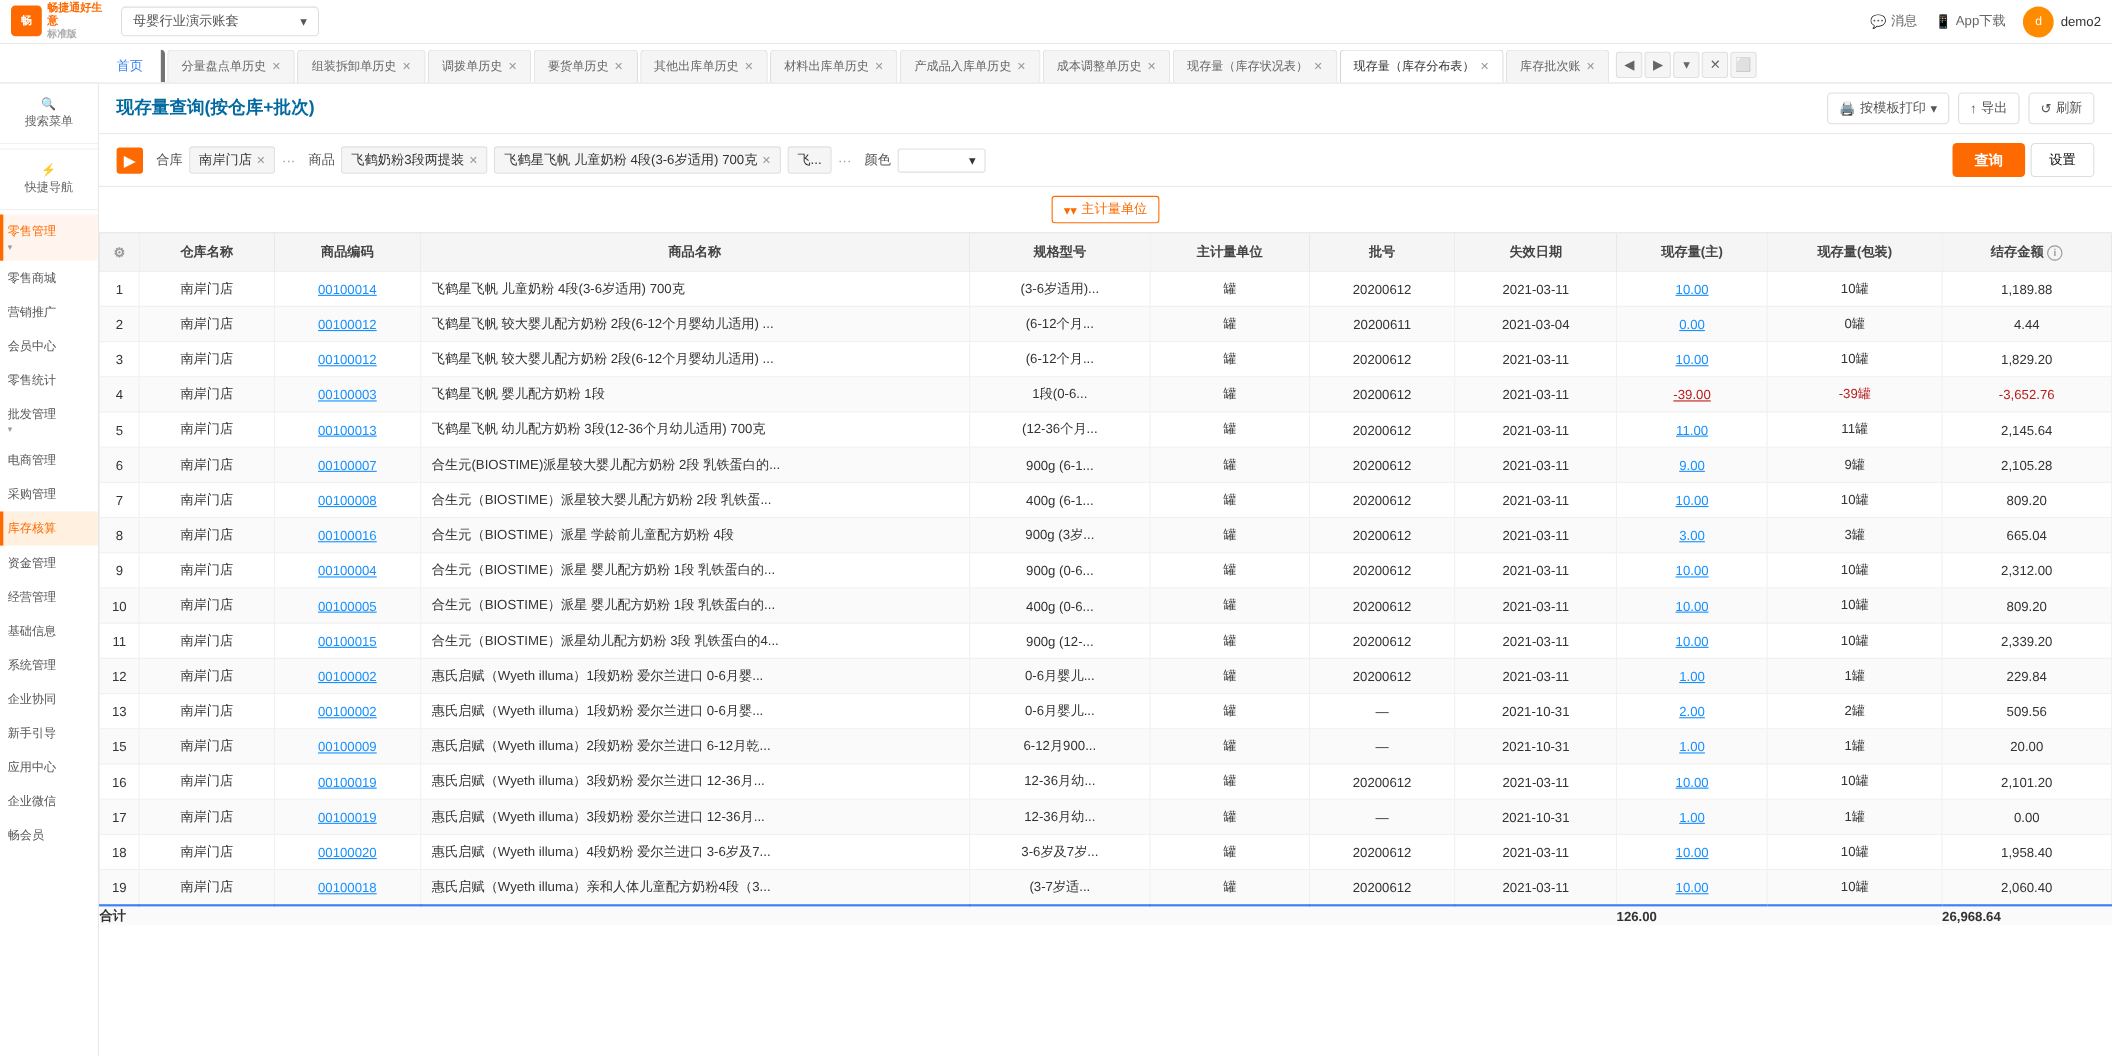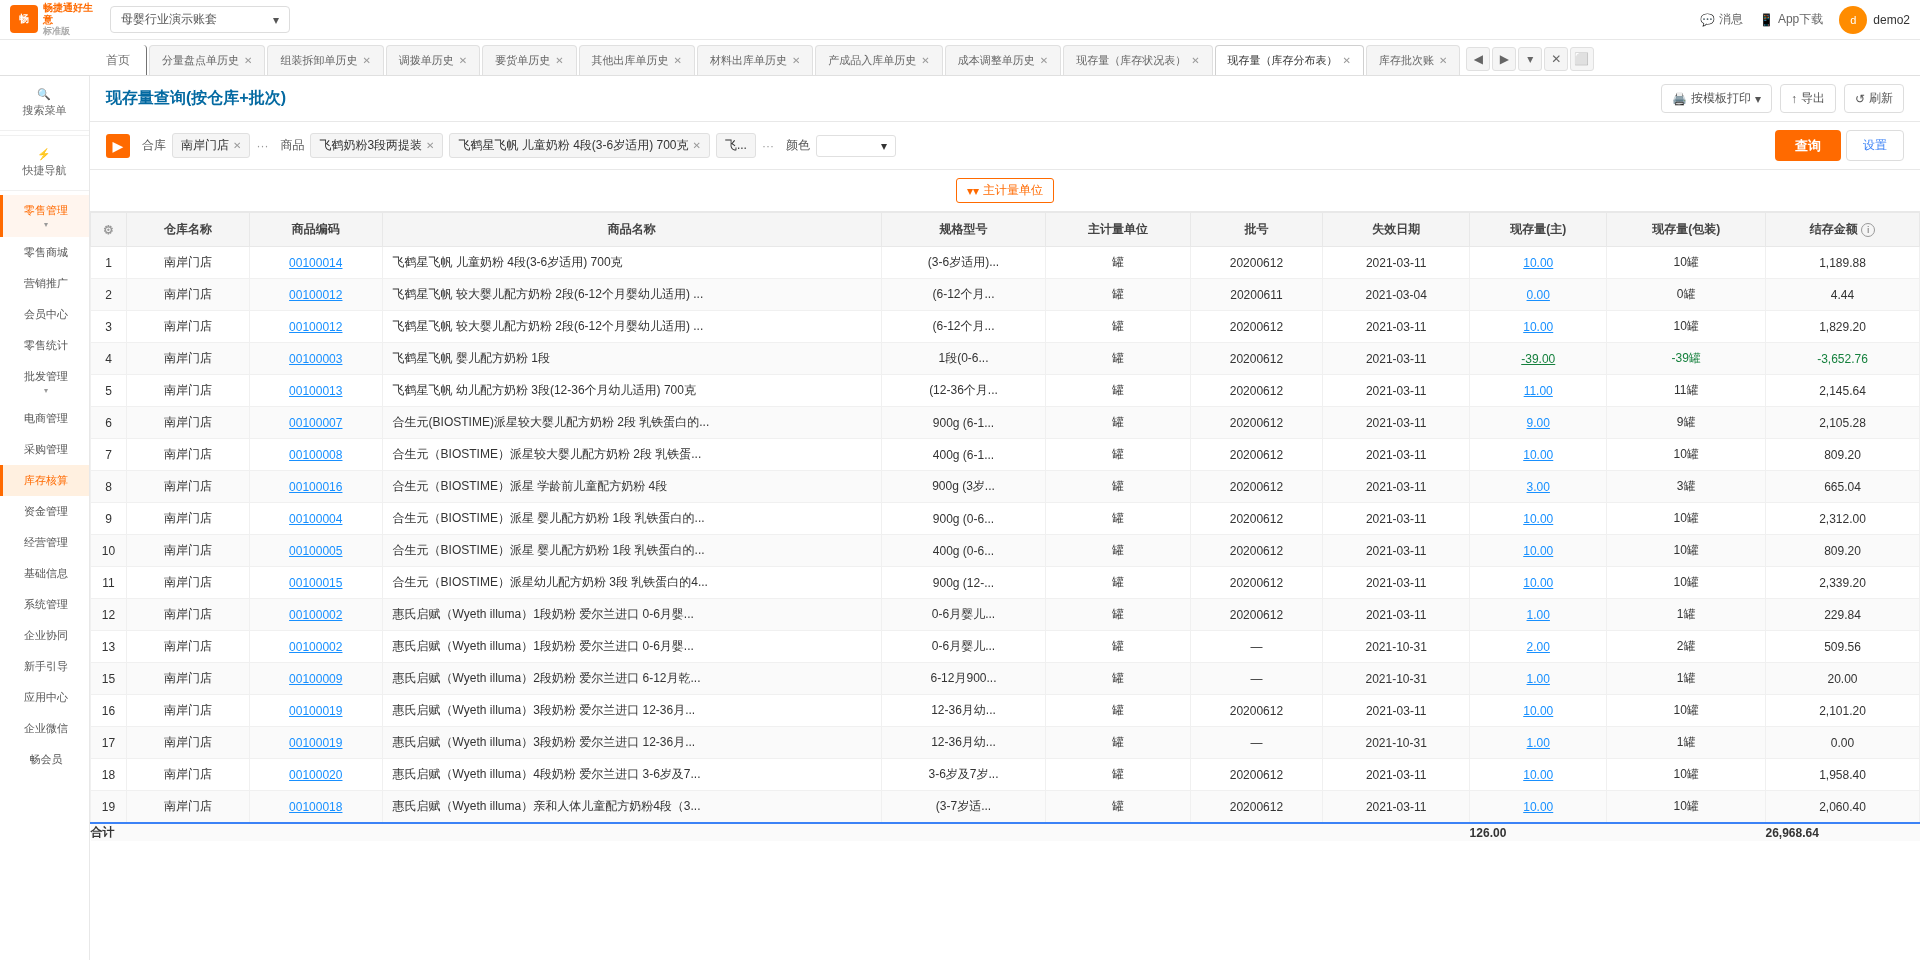--- a/index.html
+++ b/index.html
@@ -14,33 +14,33 @@
     .brand-icon { width: 28px; height: 28px; background: #ff6a00; border-radius: 4px; display: flex; align-items: center; justify-content: center; color: #fff; font-size: 10px; flex-shrink: 0; }
     .industry-selector { display: flex; align-items: center; gap: 4px; padding: 4px 10px; border: 1px solid #ddd; border-radius: 4px; cursor: pointer; font-size: 12px; color: #555; min-width: 180px; }
     .top-actions { margin-left: auto; display: flex; align-items: center; gap: 16px; }
     .top-action-btn { display: flex; align-items: center; gap: 4px; color: #666; cursor: pointer; font-size: 12px; }
     .user-avatar { width: 28px; height: 28px; border-radius: 50%; background: #ff8c00; display: flex; align-items: center; justify-content: center; color: #fff; font-size: 11px; }
 
     
     .tab-bar { height: 36px; background: #fff; border-bottom: 1px solid #e0e0e0; display: flex; align-items: flex-end; flex-shrink: 0; overflow: hidden; padding-left: 90px; }
     .tab-item { display: flex; align-items: center; gap: 5px; padding: 0 12px; height: 30px; border: 1px solid #e0e0e0; border-bottom: none; border-radius: 4px 4px 0 0; background: #f5f5f5; cursor: pointer; white-space: nowrap; font-size: 11px; color: #666; margin-right: 2px; }
     .tab-item.active { background: #fff; color: #333; border-color: #d0d0d0; }
-    .tab-home { background: #fff; font-size: 12px; color: #737373; padding: 0 16px; border: none; border-right: 1px solid #737373; height: 30px; }
+    .tab-home { background: #fff; font-size: 12px; color: #3b82f6; padding: 0 16px; border: none; border-right: 4px solid #737373; height: 30px; }
     .tab-close { color: #999; font-size: 10px; cursor: pointer; }
     .tab-nav-btn { width: 24px; height: 24px; display: flex; align-items: center; justify-content: center; cursor: pointer; color: #666; border: 1px solid #e0e0e0; background: #f5f5f5; border-radius: 3px; margin-bottom: 2px; }
 
     
     .main-layout { display: flex; flex: 1; overflow: hidden; }
 
     
     .sidebar { width: 90px; background: #fff; border-right: 1px solid #e8e8e8; display: flex; flex-direction: column; flex-shrink: 0; }
     .sidebar-search { padding: 8px 6px; border-bottom: 1px solid #f0f0f0; }
     .sidebar-search-btn { width: 100%; background: none; border: none; cursor: pointer; display: flex; flex-direction: column; align-items: center; gap: 2px; color: #666; font-size: 11px; padding: 4px 0; }
     .sidebar-divider { height: 1px; background: #f0f0f0; margin: 4px 0; }
-    .sidebar-item { padding: 8px 4px; cursor: pointer; display: flex; flex-direction: column; align-items: center; gap: 2px; color: #555; font-size: 11px; border-left: 3px solid transparent; }
+    .sidebar-item { padding: 8px 4px; cursor: pointer; display: flex; flex-direction: column; gap: 2px; color: #555; font-size: 11px; border-left: 3px solid transparent; }
     .sidebar-item.active { background: #fff5ee; color: #ff6a00; border-left-color: #ff6a00; }
     .sidebar-item-arrow { font-size: 8px; color: #999; }
 
     
     .content-area { flex: 1; display: flex; flex-direction: column; overflow: hidden; }
 
     
     .page-header { background: #fff; padding: 8px 16px; border-bottom: 1px solid #e8e8e8; display: flex; align-items: center; justify-content: space-between; flex-shrink: 0; }
     .page-title { font-size: 16px; font-weight: bold; color: #0369a1; }
     .header-actions { display: flex; align-items: center; gap: 8px; }
@@ -53,34 +53,34 @@
     .filter-toggle-btn { width: 24px; height: 24px; background: #ff6a00; border-radius: 3px; display: flex; align-items: center; justify-content: center; color: #fff; cursor: pointer; font-size: 14px; flex-shrink: 0; }
     .filter-group { display: flex; align-items: center; gap: 6px; }
     .filter-label { font-size: 12px; color: #555; white-space: nowrap; }
     .filter-tag { display: flex; align-items: center; gap: 4px; padding: 3px 8px; background: #f5f5f5; border: 1px solid #e0e0e0; border-radius: 3px; font-size: 12px; cursor: pointer; }
     .filter-tag-close { color: #999; cursor: pointer; font-size: 10px; }
     .filter-more { color: #999; cursor: pointer; font-size: 12px; }
     .expand-conditions { display: flex; align-items: center; gap: 4px; color: #ff6a00; cursor: pointer; font-size: 12px; border: 1px solid #ff6a00; border-radius: 3px; padding: 3px 10px; margin: 4px auto; }
     .filter-color-label { font-size: 12px; color: #555; }
     .filter-color-select { display: flex; align-items: center; gap: 4px; padding: 3px 8px; border: 1px solid #e0e0e0; border-radius: 3px; font-size: 12px; cursor: pointer; min-width: 80px; }
     .btn-query { background: #ff6a00; color: #fff; border: none; border-radius: 4px; padding: 6px 20px; cursor: pointer; font-size: 13px; font-weight: bold; }
-    .btn-settings { background: #fff; color: #3b82f6; border: 1px solid #ddd; border-radius: 4px; padding: 6px 16px; cursor: pointer; font-size: 12px; }
+    .btn-settings { background: #fff; color: #000000; border: 1px solid #ddd; border-radius: 4px; padding: 6px 16px; cursor: pointer; font-size: 12px; }
 
     
     .filter-row2 { display: flex; justify-content: center; padding: 4px 0; border-bottom: 1px solid #e8e8e8; background: #fff; flex-shrink: 0; }
 
     
     .table-container { flex: 1; overflow: auto; background: #fff; }
     table { width: 100%; border-collapse: collapse; font-size: 12px; }
     thead th { background: #f5f5f5; padding: 8px 10px; text-align: center; font-weight: 600; color: #444; border: 1px solid #e8e8e8; white-space: nowrap; position: sticky; top: 0; z-index: 5; }
     tbody td { padding: 7px 10px; border: 1px solid #f0f0f0; text-align: center; color: #333; }
     tbody tr:nth-child(even) { background: #fafafa; }
     .td-left { text-align: left; }
     .td-underline { text-decoration: underline; color: #1890ff; cursor: pointer; }
-    .td-red { color: #15803d; }
+    .td-red { color: #b91c1c; }
     .tfoot-row td { background: #fafafa; font-weight: bold; border-top: 2px solid #3b82f6; }
     .col-index { width: 36px; }
     .gear-icon { color: #999; cursor: pointer; }
 
     
     .total-row { background: #fafafa; }
 
     .icon-circle { width: 14px; height: 14px; border-radius: 50%; border: 1px solid #999; display: inline-flex; align-items: center; justify-content: center; font-size: 9px; color: #999; cursor: pointer; }
   </style>
 </head>

